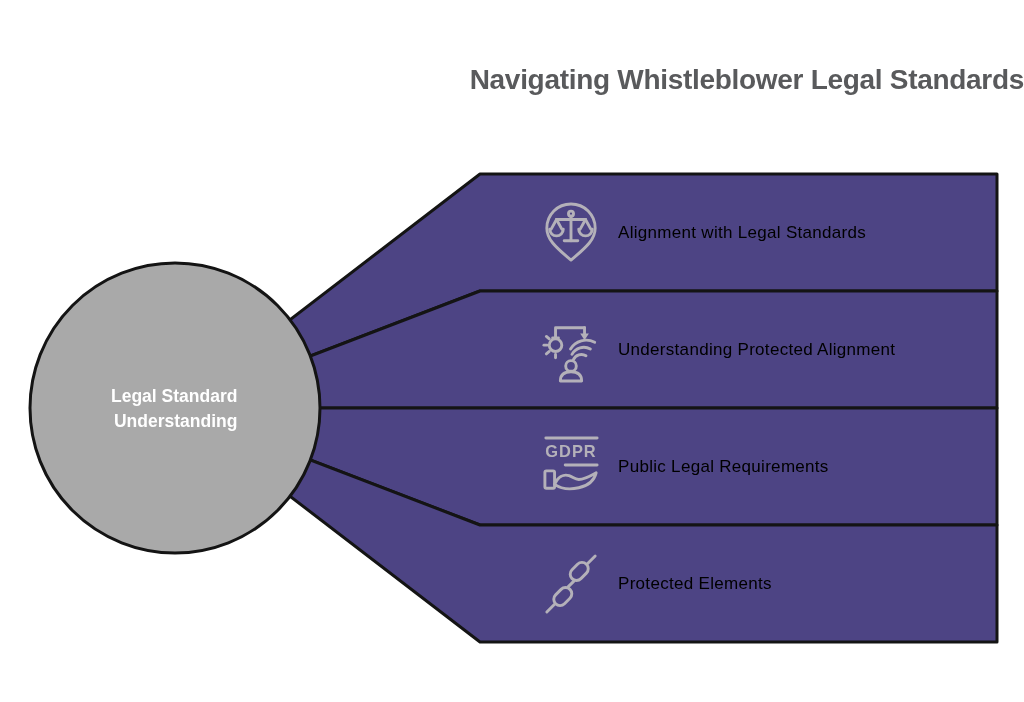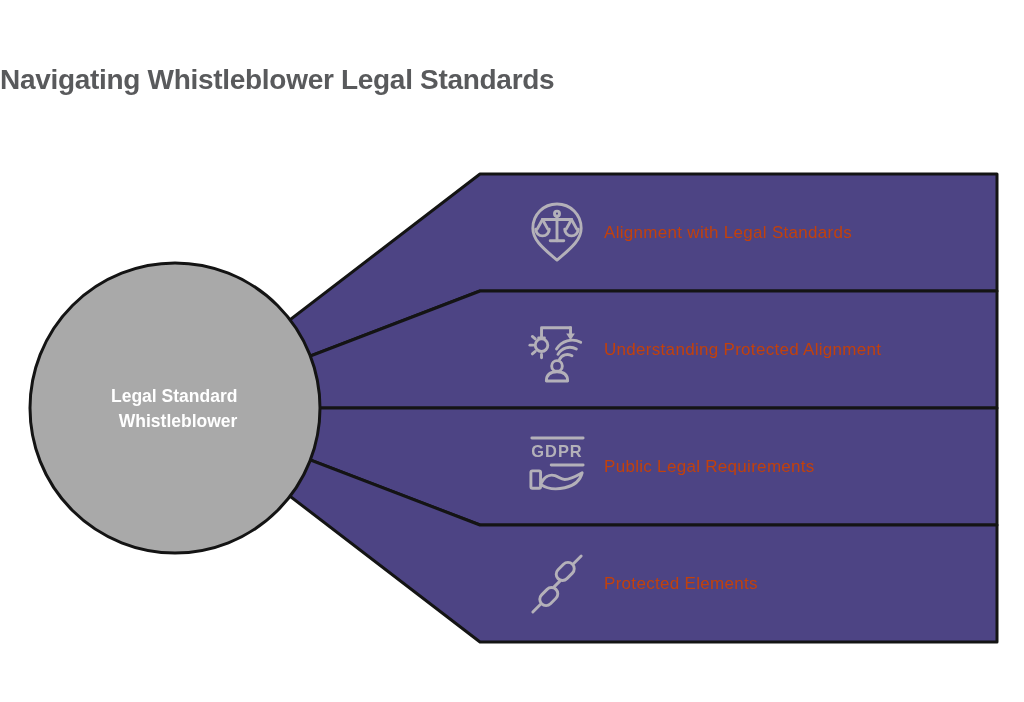--- a/index.html
+++ b/index.html
@@ -10,21 +10,21 @@
     height: 702px;
     background: #ffffff;
     overflow: hidden;
     font-family: "Liberation Sans", sans-serif;
   }
   .title {
     position: absolute;
     top: 64px;
     left: 0;
     width: 100%;
-    text-align: left;
+    text-align: right;
     font-size: 28px;
     font-weight: bold;
     letter-spacing: -0.3px;
     color: #595a5c;
   }
   .shapes-svg {
     position: absolute;
     top: 0; left: 0;
     width: 1024px; height: 702px;
   }
@@ -42,30 +42,30 @@
     position: absolute;
     left: 480px;
     width: 518px;
     height: 117px;
     display: flex;
     align-items: center;
   }
   .banner-row .icon-box {
     width: 58px;
     height: 66px;
-    margin-left: 48px;
+    margin-left: 62px;
     flex: 0 0 auto;
   }
   .banner-row .icon-box svg { width: 100%; height: 100%; display: block; }
   .banner-label {
     margin-left: 18px;
     font-size: 17px;
     font-weight: 400;
     letter-spacing: 0.3px;
-    color: #c2410c;
+    color: #000000;
     white-space: nowrap;
   }
   .ic { stroke: #b4b1b9; fill: none; stroke-width: 3; stroke-linecap: round; stroke-linejoin: round; }
   .ic-fill { fill: #b4b1b9; stroke: none; }
   .gdpr-text {
     fill: #b4b1b9;
     font-family: "Liberation Sans", sans-serif;
     font-size: 17px;
     font-weight: bold;
     letter-spacing: 1px;
@@ -81,21 +81,21 @@
   <svg class="shapes-svg" viewBox="0 0 1024 702" xmlns="http://www.w3.org/2000/svg">
     <polygon points="175,408 480,174 997,174 997,291 480,291" fill="#4d4484" stroke="#141414" stroke-width="3" stroke-linejoin="round"></polygon>
     <polygon points="175,408 480,291 997,291 997,408 480,408" fill="#4d4484" stroke="#141414" stroke-width="3" stroke-linejoin="round"></polygon>
     <polygon points="175,408 480,408 997,408 997,525 480,525" fill="#4d4484" stroke="#141414" stroke-width="3" stroke-linejoin="round"></polygon>
     <polygon points="175,408 480,525 997,525 997,642 480,642" fill="#4d4484" stroke="#141414" stroke-width="3" stroke-linejoin="round"></polygon>
     <circle cx="175" cy="408" r="145" fill="#a9a9a9" stroke="#141414" stroke-width="3"></circle>
   </svg>
 
   <div class="circle-label">
     <div>Legal Standard</div>
-    <div>Whistleblower</div>
+    <div>Understanding</div>
   </div>
 
   <div class="banner-row" style="top:174px">
     <div class="icon-box">
       <svg viewBox="0 0 60 68" xmlns="http://www.w3.org/2000/svg">
         <path class="ic" d="M30,4 C16,4 5,15 5,29 C5,40 13,48 30,62 C47,48 55,40 55,29 C55,15 44,4 30,4 Z"></path>
         <circle class="ic" cx="30" cy="14" r="2.6"></circle>
         <line class="ic" x1="30" y1="16.6" x2="30" y2="42"></line>
         <line class="ic" x1="15" y1="20" x2="45" y2="20"></line>
         <line class="ic" x1="15" y1="20" x2="9.5" y2="30"></line>

